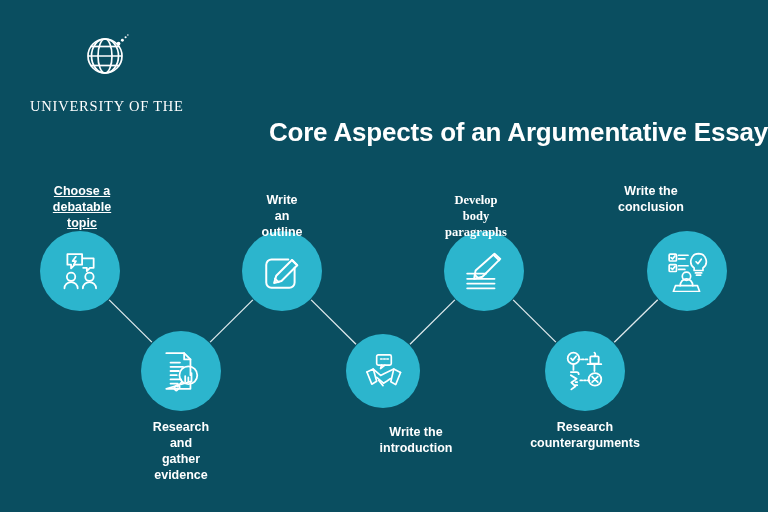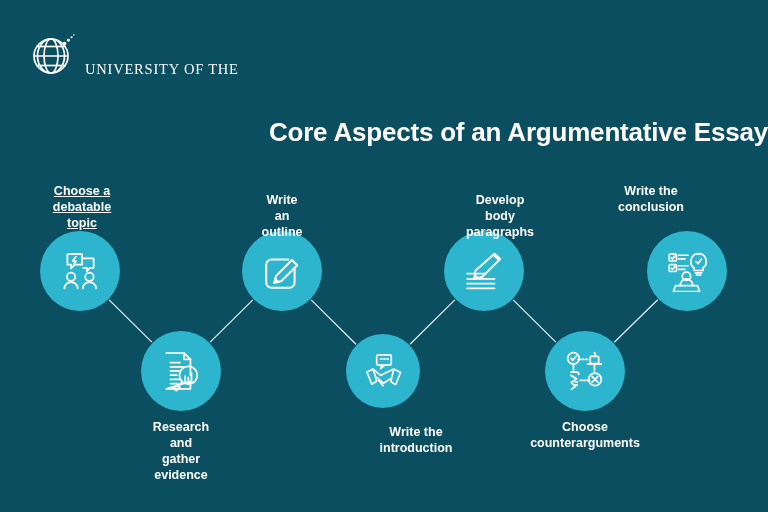--- a/index.html
+++ b/index.html
@@ -21,22 +21,23 @@
     width: 768px;
     height: 512px;
   }
 
   
   .logo {
     position: absolute;
     left: 30px;
     top: 31px;
     display: flex;
-    align-items: flex-end;
-    gap: 9px;
+    align-items: center;
+    gap: 22px;
+    flex-direction: column;
   }
   .logo-mark {
     width: 46px;
     height: 46px;
     flex: 0 0 auto;
   }
   .logo-text {
     display: flex;
     flex-direction: column;
     line-height: 1;
@@ -182,29 +183,29 @@
             </svg>
           </div>
           <div class="node-label label-below" style="left: 383px; top: 424px; margin-left: 33px;">Write the introduction</div>
         </div>
         <div class="node">
           <div class="circle" style="left: 484px; top: 271px; width: 80px; height: 80px; background: rgb(44, 181, 205);">
             <svg width="42" height="42" viewBox="0 0 40 40">
               <use href="#ic-pencil-lines-icon"></use>
             </svg>
           </div>
-          <div class="node-label label-above" style="left: 500px; top: 192px;">Develop body paragraphs</div>
+          <div class="node-label label-above" style="left: 476px; top: 192px; font-family: Liberation Serif, serif;">Develop body paragraphs</div>
         </div>
         <div class="node">
           <div class="circle" style="left: 585px; top: 371px; width: 80px; height: 80px; background: rgb(44, 181, 205);">
             <svg width="42" height="42" viewBox="0 0 40 40">
               <use href="#ic-flowchart-check-cross-icon"></use>
             </svg>
           </div>
-          <div class="node-label label-below" style="left: 585px; top: 419px;">Choose
+          <div class="node-label label-below" style="left: 585px; top: 419px;">Research
 counterarguments</div>
         </div>
         <div class="node">
           <div class="circle" style="left: 687px; top: 271px; width: 80px; height: 80px; background: rgb(44, 181, 205);">
             <svg width="42" height="42" viewBox="0 0 40 40">
               <use href="#ic-podium-speaker-icon"></use>
             </svg>
           </div>
           <div class="node-label label-above" style="left: 651px; top: 183px;">Write the
 conclusion</div>

